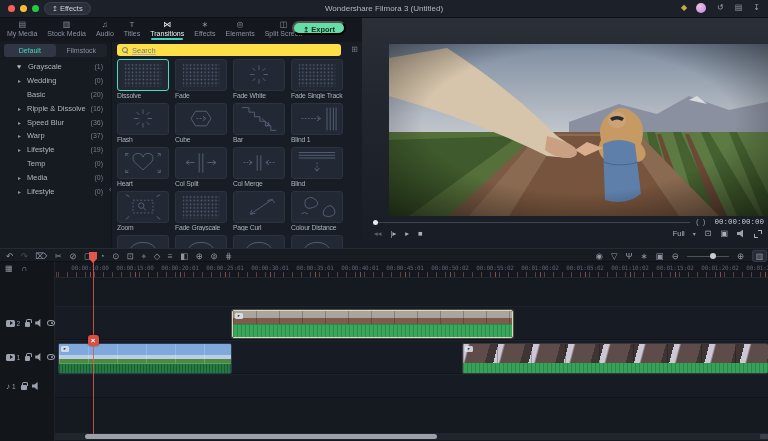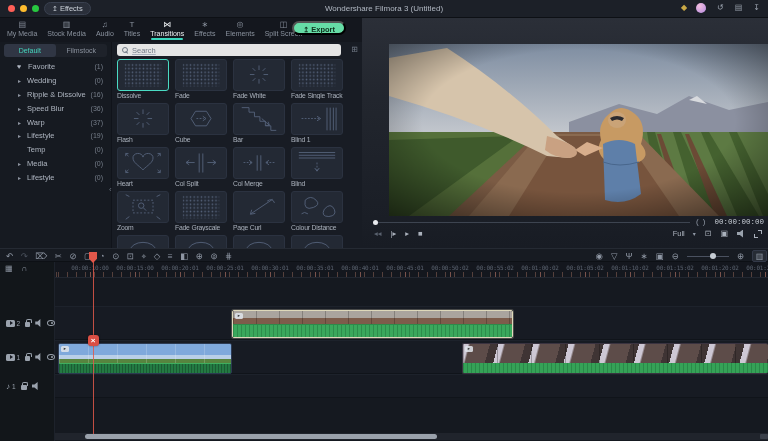--- a/index.html
+++ b/index.html
@@ -43,21 +43,21 @@
   .side-item .ico { width:11px; font-size:7px; }
   .side-item .ico:empty { display:none; }
   .side-item:not(.top) { padding-left:14px; }
   .side-item .slabel { flex:1; font-size:7.5px; white-space:nowrap; overflow:hidden; }
   .side-item .scount { font-size:7px; color:#767e8a; padding-right:4px; }
   .side-item.selected .scount { color:#aeb5c0; }
   .collapse-chev { position:absolute; left:109px; top:143px; font-size:8px; color:#6b7380; z-index:3; }
 
   
   .gridpanel { position:absolute; left:113px; top:0; width:249px; height:206px; overflow:hidden; }
-  .searchrow { position:absolute; left:4px; top:2px; width:224px; height:12px; background:#e5e5e5; border-radius:3px; display:flex; align-items:center; padding:0 5px;text-decoration:underline; }
+  .searchrow { position:absolute; left:4px; top:2px; width:224px; height:12px; background:#fde047; border-radius:3px; display:flex; align-items:center; padding:0 5px;text-decoration:underline; }
   .mag { position:relative; width:6px; height:6px; margin-right:4px; }
   .mag::before { content:""; position:absolute; left:0; top:0; width:4px; height:4px; border:1px solid #717a86; border-radius:50%; }
   .mag::after { content:""; position:absolute; left:4px; top:4px; width:3px; height:1px; background:#717a86; transform:rotate(45deg); transform-origin:0 0; }
   .searchrow .ph { font-size:7.5px; color:#717a86; }
   .gridtoggle { position:absolute; right:4px; top:3px; font-size:8px; color:#717a86; }
   .tiles { position:absolute; left:4px; top:17px; width:240px; height:200px; display:grid; grid-template-columns:repeat(4,58px); grid-auto-rows:44px; }
   .tile { width:52px; }
   .tilebox { width:52px; height:32px; background:#232934; border:1px solid #2b3240; border-radius:3px; }
   .tile.selected .tilebox { border:1px solid #4adbc4; }
   .tilebox svg { width:100%; height:100%; display:block; }
@@ -304,32 +304,38 @@
       <div class="side-tabs">
 
       <div class="side-tab active">Default</div>
           <div class="side-tab">Filmstock</div>
         </div>
       <div class="side-list">
 
           <div class="side-item top">
             <span class="chev"></span>
             <span class="ico">♥</span>
-            <span class="slabel">Favorite</span>
+            <span class="slabel">Grayscale</span>
             <span class="scount">(1)</span>
           </div>
 
 
           <div class="side-item">
             <span class="chev">▸</span>
 
             <span class="slabel">Wedding</span>
             <span class="scount">(0)</span>
           </div>
 
+          <div class="side-item">
+            <span class="chev"></span>
+
+            <span class="slabel">Basic</span>
+            <span class="scount">(20)</span>
+          </div>
 
 
           <div class="side-item">
             <span class="chev">▸</span>
 
             <span class="slabel">Ripple &amp; Dissolve</span>
             <span class="scount">(16)</span>
           </div>
 
           <div class="side-item">

